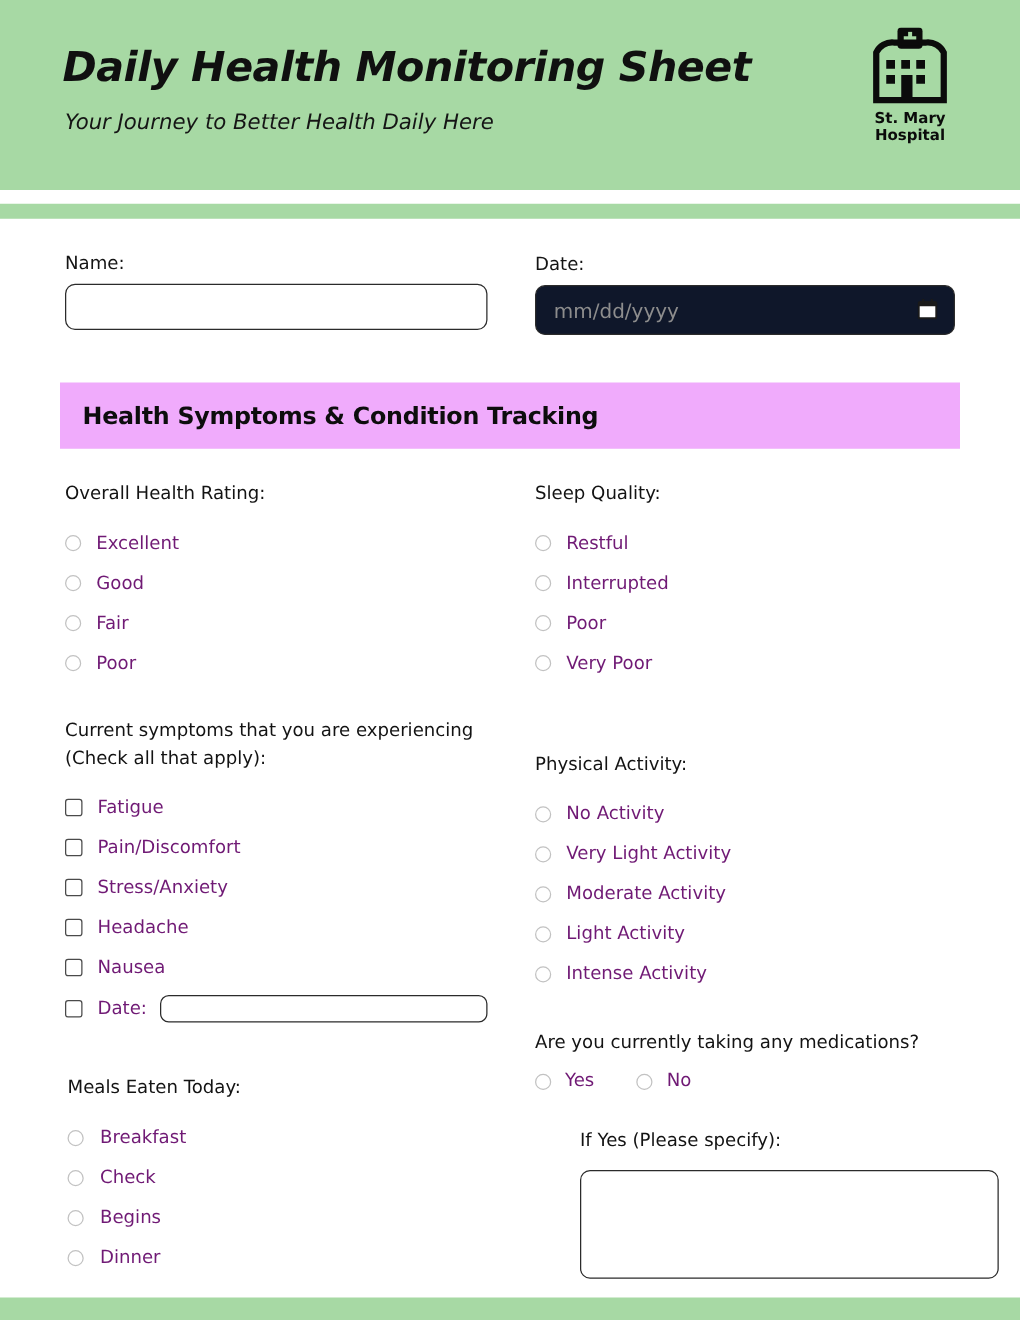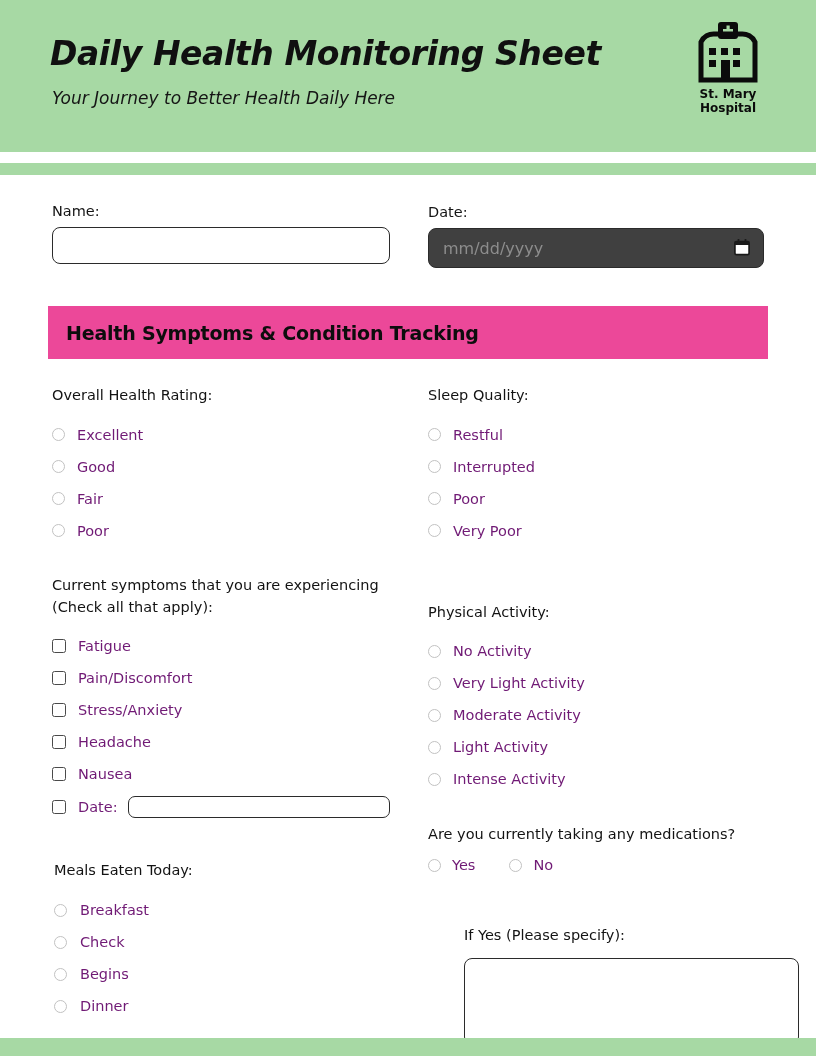--- a/index.html
+++ b/index.html
@@ -128,21 +128,21 @@
     padding: 0 12px;
     outline: none;
   }
   .date-wrap { position: relative; }
   .date-input {
     box-sizing: border-box;
     width: 100%;
     height: 40px;
     border: 1.3px solid #2b2b2b;
     border-radius: 8px;
-    background: #404040;
+    background: #0f172a;
     font-family: "DejaVu Sans", "Liberation Sans", sans-serif;
     font-size: 16px;
     color: #8d8d8d;
     padding: 0 38px 0 14px;
     outline: none;
     display: flex;
     align-items: center;
   }
   .cal-icon {
     position: absolute;
@@ -152,21 +152,21 @@
     height: 17px;
   }
 
   
   .section-bar {
     position: absolute;
     left: 48px;
     top: 131px;
     width: 720px;
     height: 53px;
-    background: #ec4899;
+    background: #f0abfc;
     display: flex;
     align-items: center;
   }
   .section-bar-title {
     margin-left: 18px;
     font-size: 19px;
     font-weight: 700;
     color: #0d0d0d;
     letter-spacing: -0.2px;
   }
@@ -254,21 +254,21 @@
     height: 32px;
     margin-top: 4px;
   }
   .yesno-item {
     display: flex;
     align-items: center;
     margin-right: 34px;
   }
   .yesno-item .radio { margin-right: 11px; }
 
-  .specify-block { margin-top: 44px; padding-left: 36px; }
+  .specify-block { margin-top: 22px; padding-left: 36px; }
   .textarea-box {
     box-sizing: border-box;
     width: 335px;
     height: 87px;
     border: 1.3px solid #2b2b2b;
     border-radius: 8px;
     background: #fff;
     margin-top: 11px;
     font-family: "DejaVu Sans", "Liberation Sans", sans-serif;
     font-size: 14px;

